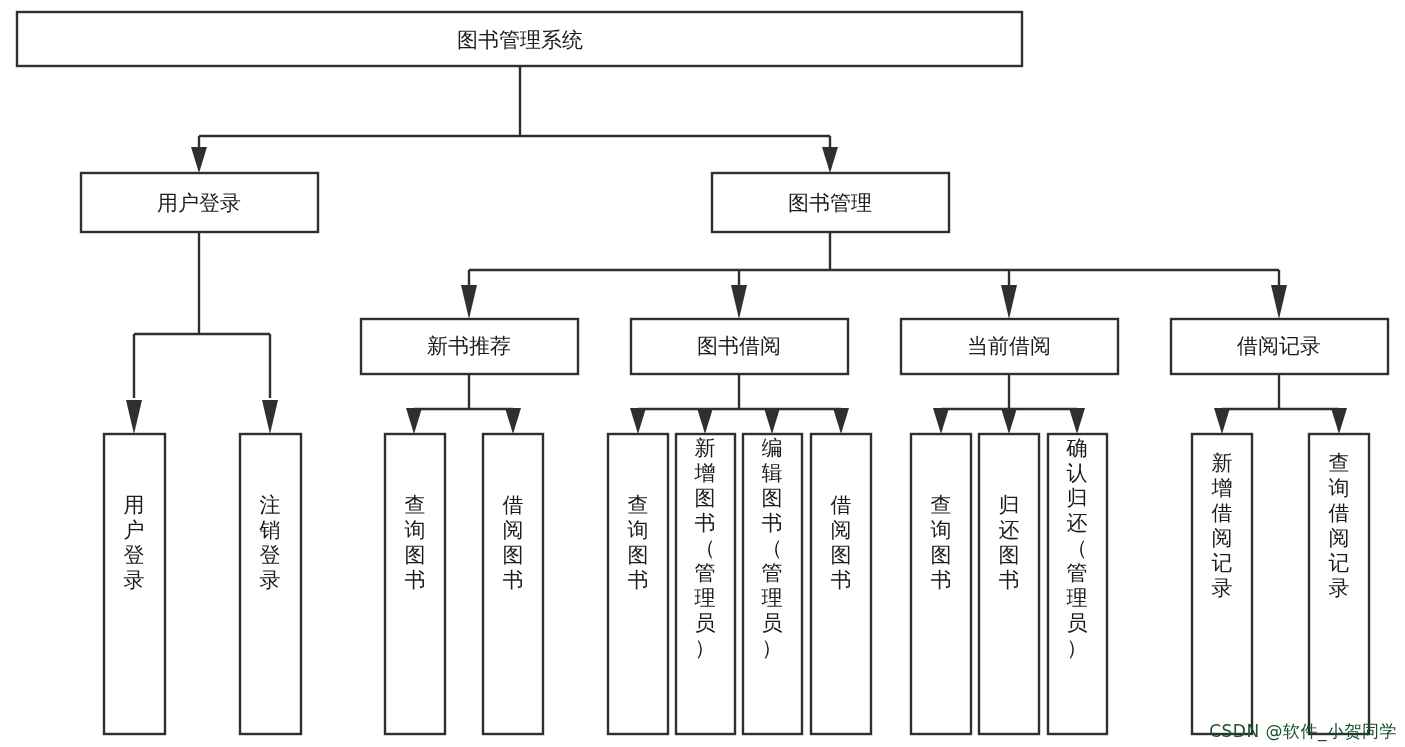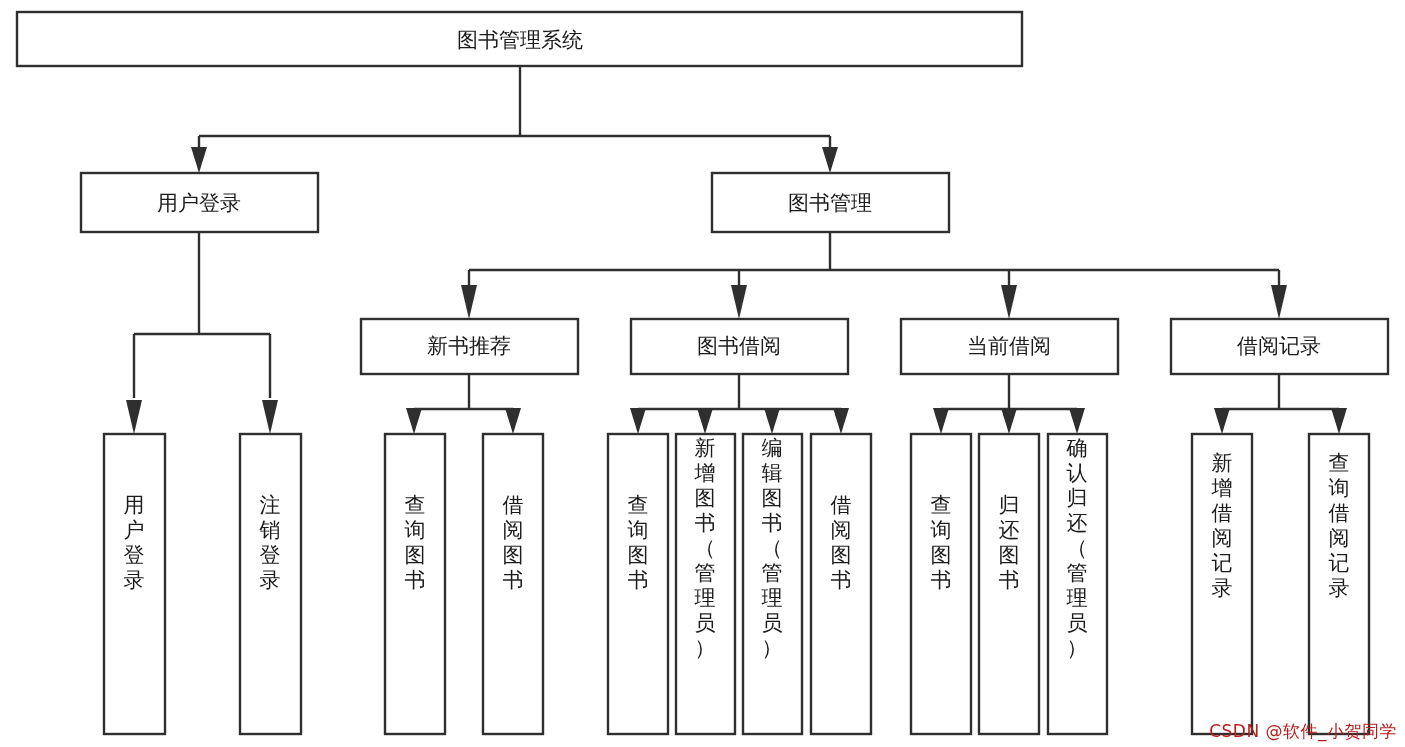--- a/index.html
+++ b/index.html
@@ -53,21 +53,21 @@
   .edge-arrow {
     fill: #2f2f2f;
     stroke: none;
   }
   .watermark-text {
     position: absolute;
     right: 8px;
     bottom: 4px;
     font-family: "DejaVu Sans", "Liberation Sans", sans-serif;
     font-size: 17px;
-    color: #b91c1c;
+    color: #14532d;
     white-space: nowrap;
     letter-spacing: 0.5px;
   }
 </style>
 </head>
 <body>
 
 <div id="diagram-root">
   <svg id="flow" viewBox="0 0 1405 747" xmlns="http://www.w3.org/2000/svg">
 

